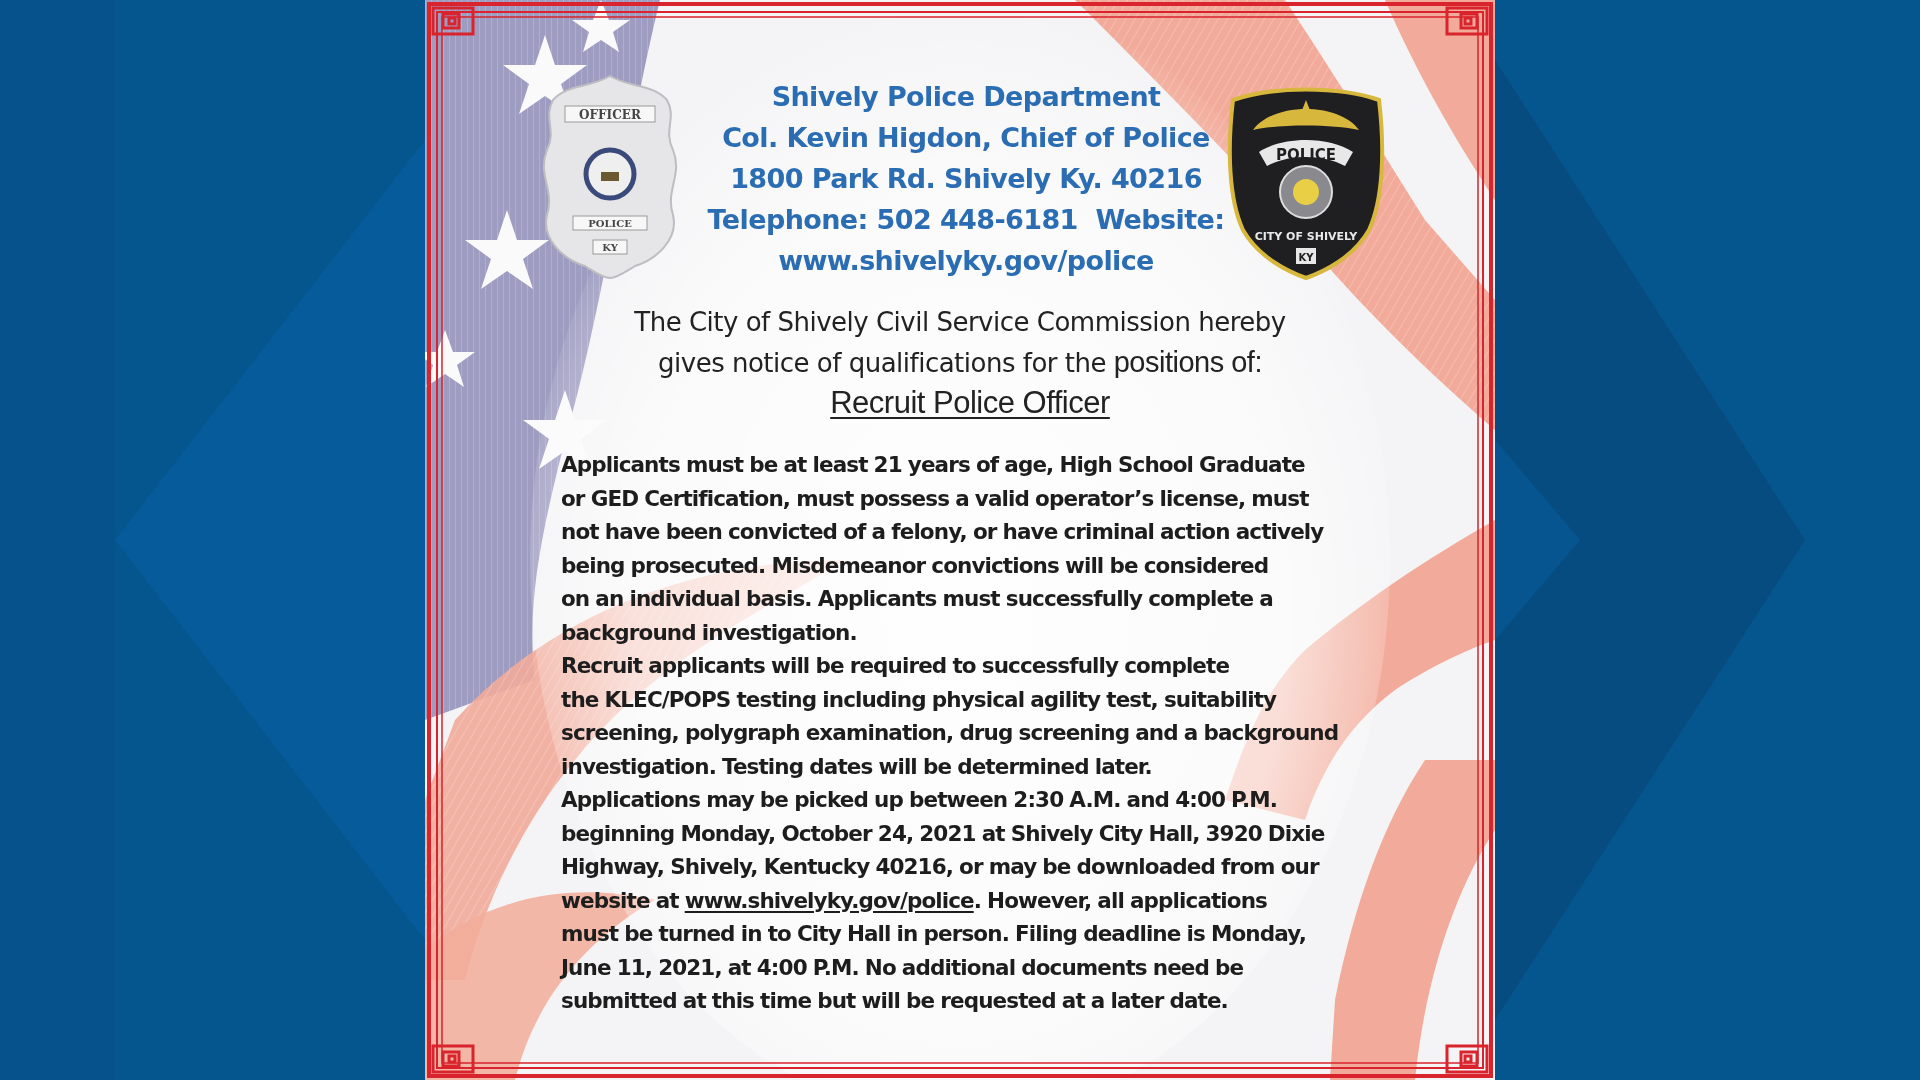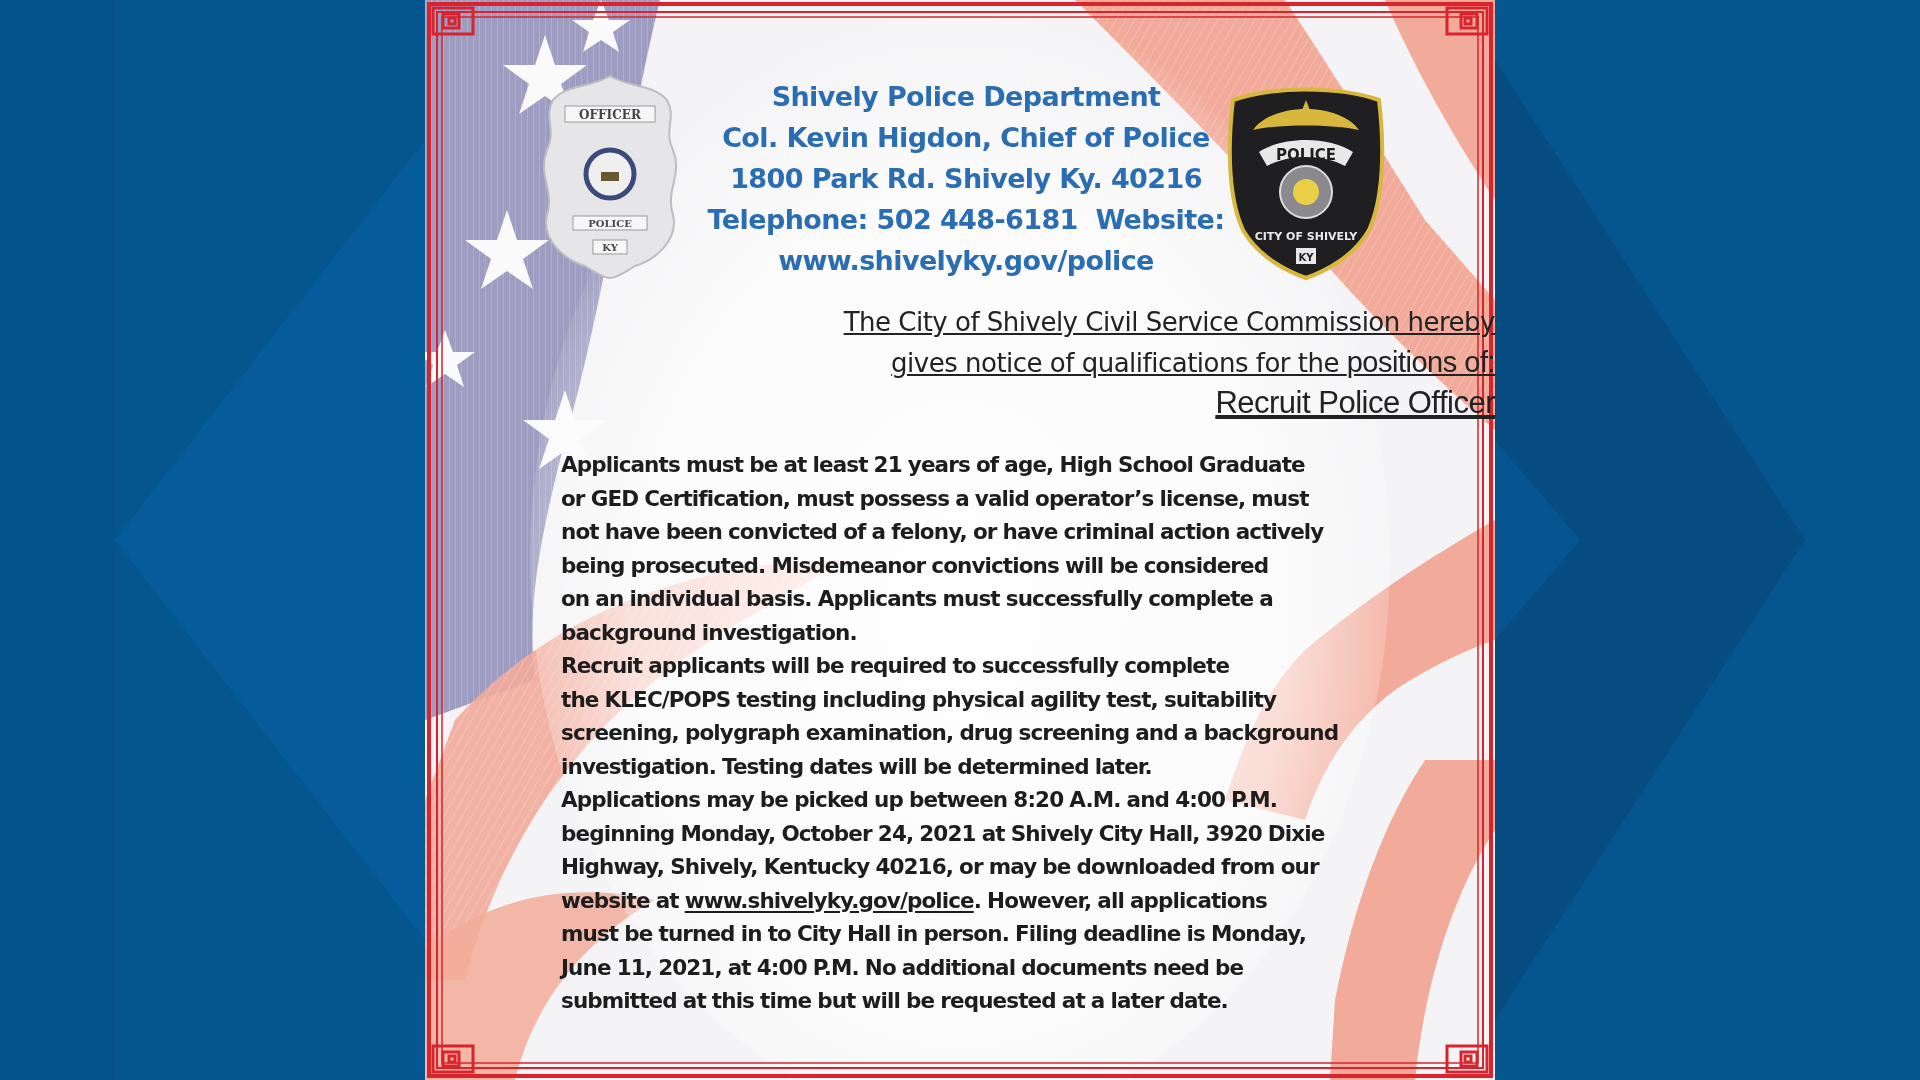--- a/index.html
+++ b/index.html
@@ -34,27 +34,26 @@
     }
     .header .line { display: block; }
     .header .line.tel { white-space: pre; }
 
     .badge-left { position: absolute; left: 110px; top: 70px; width: 150px; height: 210px; }
     .badge-right { position: absolute; left: 798px; top: 80px; width: 166px; height: 200px; }
 
     .intro {
       position: absolute;
       left: 0; right: 0; top: 302px;
-      text-align: right;
+      text-align: center;
       color: #222;
       font-family: "DejaVu Sans", sans-serif;
       font-size: 26px;
       line-height: 40px;
       letter-spacing: -0.5px;
-      text-decoration: underline;
     }
     .intro .line { display: block; }
     .intro .pos { font-family: "Liberation Sans", sans-serif; font-size: 29px; }
     .intro .title {
       font-family: "Liberation Sans", sans-serif;
       font-size: 31px;
       text-decoration: underline;
       text-underline-offset: 4px;
       text-decoration-thickness: 1.5px;
       margin-left: 20px;
@@ -213,21 +212,21 @@
     <span class="line">Applicants must be at least 21 years of age, High School Graduate</span>
     <span class="line">or GED Certification, must possess a valid operator’s license, must</span>
     <span class="line">not have been convicted of a felony, or have criminal action actively</span>
     <span class="line">being prosecuted. Misdemeanor convictions will be considered</span>
     <span class="line">on an individual basis. Applicants must successfully complete a</span>
     <span class="line">background investigation.</span>
     <span class="line">Recruit applicants will be required to successfully complete</span>
     <span class="line">the KLEC/POPS testing including physical agility test, suitability</span>
     <span class="line">screening, polygraph examination, drug screening and a background</span>
     <span class="line">investigation. Testing dates will be determined later.</span>
-    <span class="line">Applications may be picked up between 8:20 A.M. and 4:00 P.M.</span>
+    <span class="line">Applications may be picked up between 2:30 A.M. and 4:00 P.M.</span>
     <span class="line">beginning Monday, October 24, 2021 at Shively City Hall, 3920 Dixie</span>
     <span class="line">Highway, Shively, Kentucky 40216, or may be downloaded from our</span>
     <span class="line">
       <span>website at </span><span class="link">www.shivelyky.gov/police</span><span>. However, all applications</span>
     </span>
     <span class="line">must be turned in to City Hall in person. Filing deadline is Monday,</span>
     <span class="line">June 11, 2021, at 4:00 P.M. No additional documents need be</span>
     <span class="line">submitted at this time but will be requested at a later date.</span>
   </div>
 

